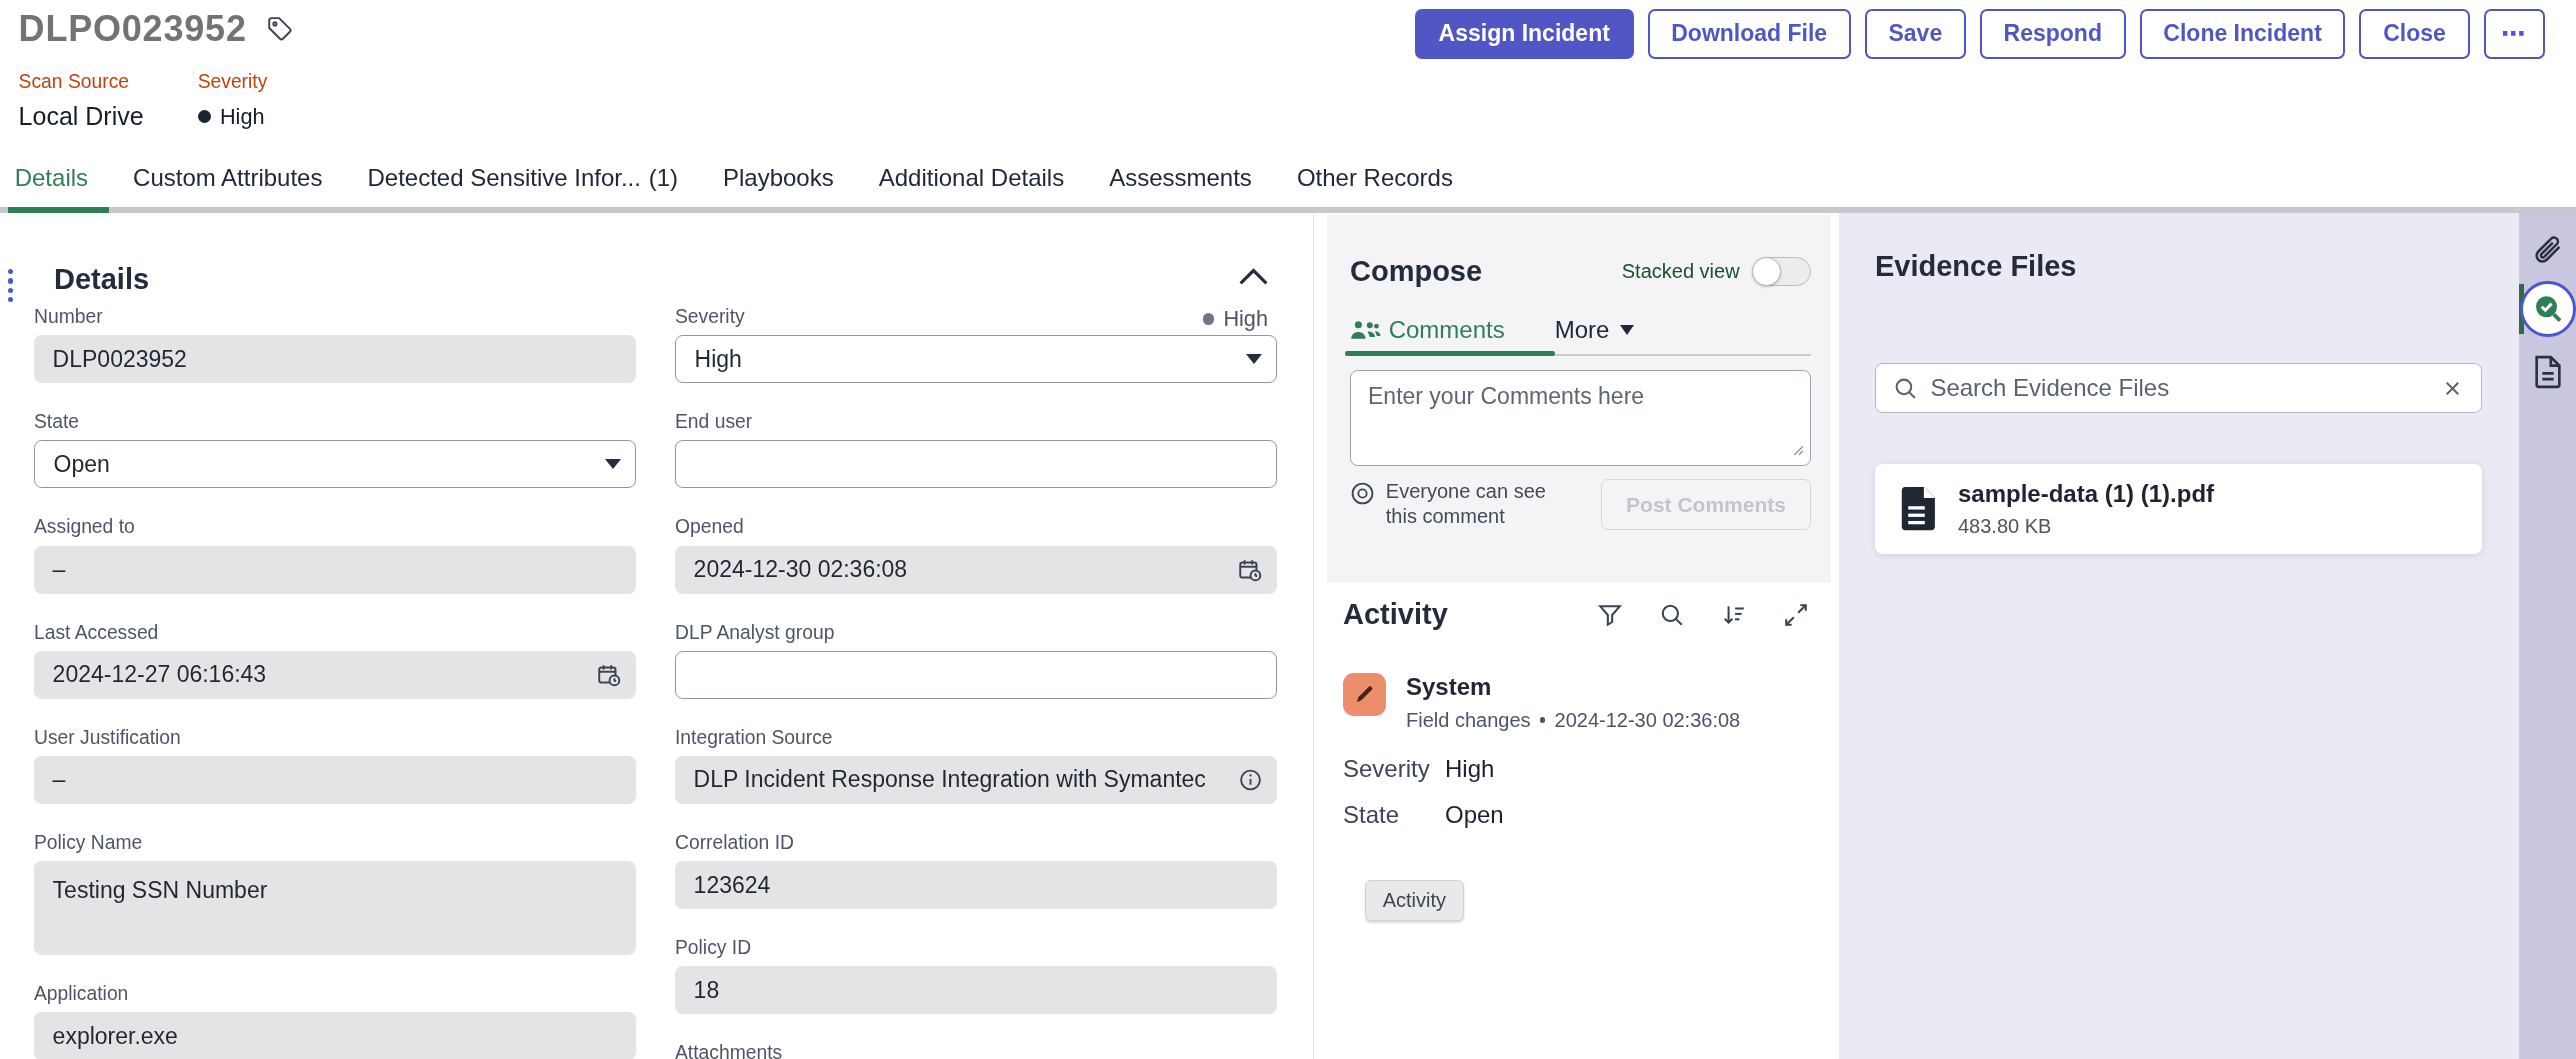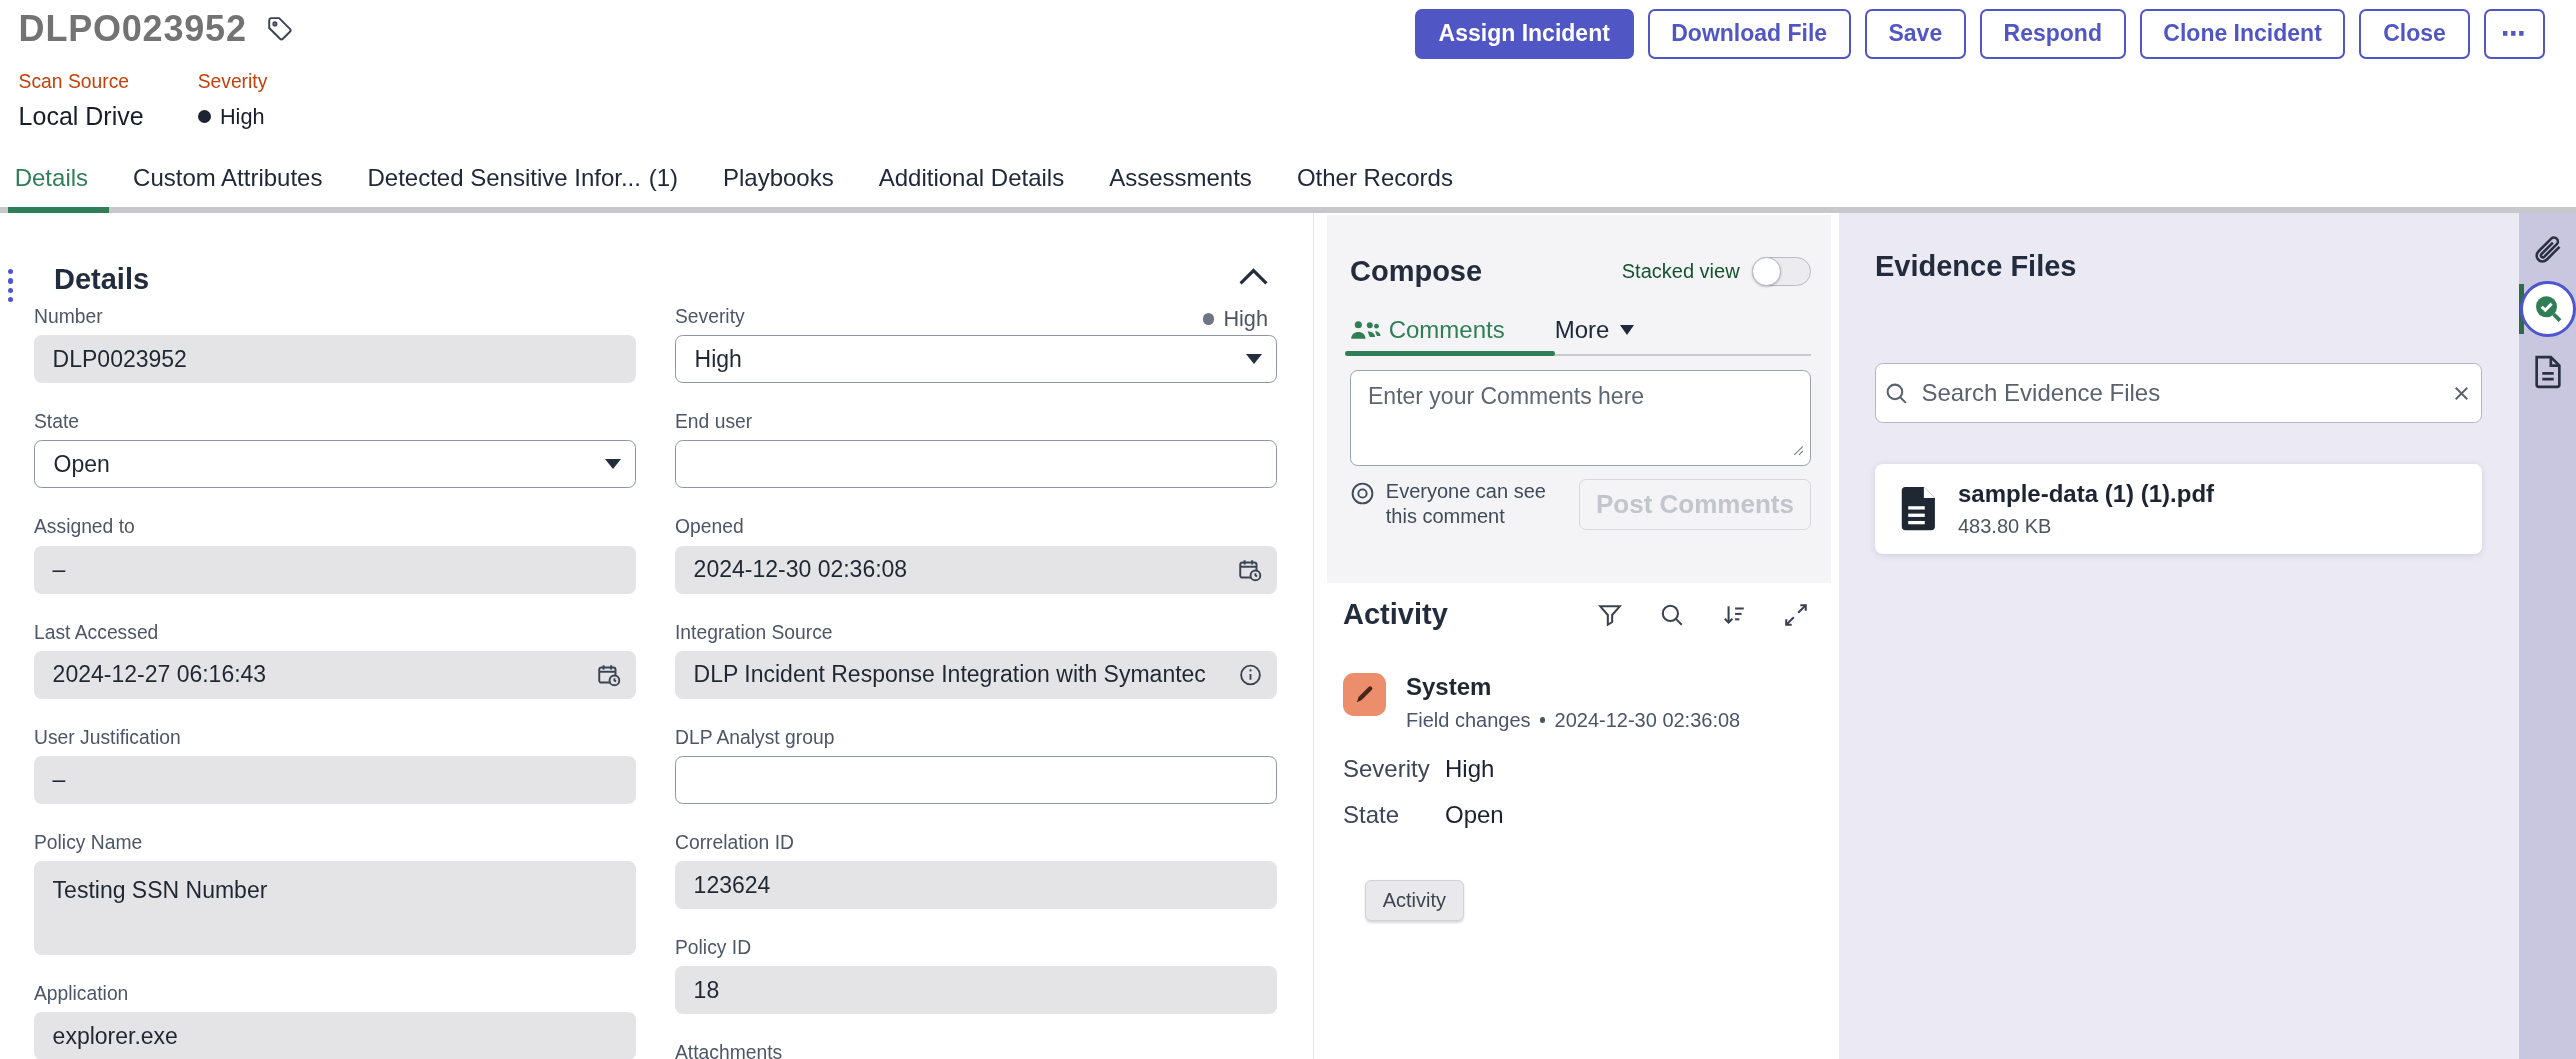--- a/index.html
+++ b/index.html
@@ -84,22 +84,22 @@
   .caret-sm { width:0; height:0; border-left:7.7px solid transparent; border-right:7.7px solid transparent;
     border-top:10px solid #20293a; margin-left:3.1px; }
   .compose-body { position:relative; margin:14px 20px 0 23px; }
   textarea.comments { width:100%; height:96px; border:1.5px solid #9aa1ad; border-radius:7.7px; resize:none;
     background:#fff; font-size:23px; font-family:inherit; color:#1f2733; padding:12.4px 17px; outline:none; }
   textarea.comments::placeholder { color:#5d6673; }
   .resize-h { position:absolute; right:6.2px; bottom:9.3px; }
   .compose-foot { display:flex; justify-content:space-between; align-items:flex-start; margin:10.8px 20px 0 23px; }
   .vis { display:flex; gap:10.8px; width:224px; font-size:20px; color:#3f4a5a; line-height:25px; }
   .vis svg { flex:none; width:25px; height:25px; stroke:#3f4a5a; fill:none; stroke-width:1.8; margin-top:1.5px; }
-  .post { width:232px; height:51px; border-radius:7px; border:1.5px solid #d8d8dc; background:transparent;
-    color:#c2c5cb; font-size:26px; font-weight:700; font-family:inherit; }
+  .post { width:210px; height:51px; border-radius:7px; border:1.5px solid #d8d8dc; background:transparent;
+    color:#c2c5cb; font-size:21px; font-weight:700; font-family:inherit; }
 
   
   .activity { position:absolute; left:29px; right:15.5px; top:385px; }
   .act-head { display:flex; justify-content:space-between; align-items:center; }
   .act-title { font-size:29px; font-weight:700; color:#232c3d; }
   .act-icons { display:flex; gap:36px; margin-right:14px; }
   .act-icons svg { width:26px; height:26px; stroke:#3a4352; fill:none; stroke-width:1.9; cursor:pointer; }
   .entry { display:flex; gap:20px; margin-top:42px; }
   .avatar { width:43px; height:43px; border-radius:10.8px; background:#ec8d6b; display:flex;
     align-items:center; justify-content:center; flex:none; }
@@ -110,22 +110,22 @@
   .changes { margin-top:23px; display:grid; grid-template-columns:102px auto; row-gap:18.6px; font-size:24px; }
   .chg-f { color:#3d4656; }
   .chg-v { color:#1a2230; }
   .chip { display:inline-block; margin:51px 0 0 21.7px; padding:7.7px 17px; background:#e9e9eb;
     border:0.8px solid #d2d2d6; border-radius:6.2px; box-shadow:0 1.5px 2.3px rgba(0,0,0,.15);
     font-size:20px; color:#3d4553; cursor:pointer; }
 
   
   .evidence { position:absolute; left:1839px; top:0; width:680px; height:847px; background:#eae9f4; }
   .ev-title { position:absolute; left:36px; top:37px; font-size:29px; font-weight:700; color:#232c3d; }
-  .ev-search { position:absolute; left:36px; top:150px; right:37px; height:60px; background:#fff;
-    border:1.5px solid #b5b5c0; border-radius:7.7px; display:flex; align-items:center; padding:0 8px; gap:12.4px; }
+  .ev-search { position:absolute; left:36px; top:150px; right:37px; height:50px; background:#fff;
+    border:1.5px solid #b5b5c0; border-radius:7.7px; display:flex; align-items:center; padding:0 17px; gap:12.4px; }
   .ev-search svg.mag { width:25px; height:25px; stroke:#5a6270; fill:none; stroke-width:2; flex:none; }
   .ev-search input { flex:1; border:none; outline:none; font-size:24px; font-family:inherit; color:#1f2733; background:transparent; }
   .ev-search input::placeholder { color:#5a6270; }
   .ev-clear { flex:none; cursor:pointer; width:23px; height:23px; }
   .ev-clear svg { width:23px; height:23px; stroke:#5a6270; stroke-width:2; }
   .ev-card { position:absolute; left:36px; top:251px; right:37px; height:90px; background:#fff;
     border-radius:7.7px; box-shadow:0 1.5px 6.2px rgba(40,40,80,.12); display:flex; align-items:center;
     padding:0 23px; gap:23px; cursor:pointer; }
   .file-name { font-size:24px; font-weight:700; color:#1c2431; }
   .file-size { font-size:20px; color:#4c5560; margin-top:6.2px; }
@@ -288,36 +288,36 @@
                     <line x1="7" y1="3" x2="7" y2="7"></line>
                     <line x1="14" y1="3" x2="14" y2="7"></line>
                     <line x1="3" y1="9" x2="18" y2="9"></line>
                     <circle cx="17" cy="17" r="4.5" fill="#e4e4e7"></circle>
                     <polyline points="17,15 17,17 18.5,18"></polyline>
                   </svg>
               </span>
             </div>
           </div>
           <div>
+            <div class="f-label">DLP Analyst group</div>
+            <div class="f-box white">
+              <input type="text" value="" style="">
+            </div>
+          </div>
+          <div>
             <div class="f-label">Integration Source</div>
             <div class="f-box gray">
               <span>DLP Incident Response Integration with Symantec</span>
               <span class="f-end">
                 <svg class="icon-svg" width="25" height="25" viewBox="0 0 24 24">
                     <circle cx="12" cy="12" r="9"></circle>
                     <line x1="12" y1="11" x2="12" y2="16.5"></line>
                     <circle cx="12" cy="7.6" r="1.1" fill="#3a4352" stroke="none"></circle>
                   </svg>
               </span>
-            </div>
-          </div>
-          <div>
-            <div class="f-label">DLP Analyst group</div>
-            <div class="f-box white">
-              <input type="text" value="" style="">
             </div>
           </div>
           <div>
             <div class="f-label">Correlation ID</div>
             <div class="f-box gray">123624</div>
           </div>
           <div>
             <div class="f-label">Policy ID</div>
             <div class="f-box gray">18</div>
           </div>

